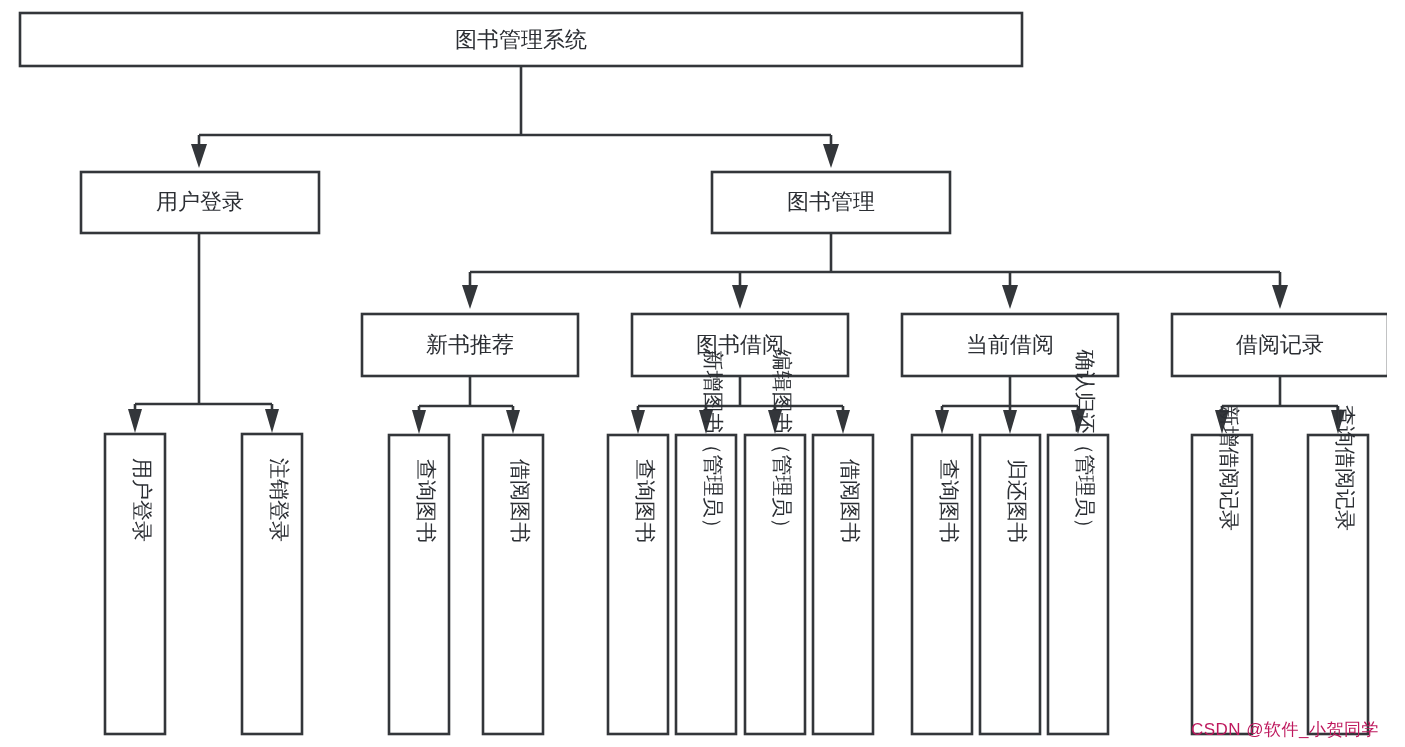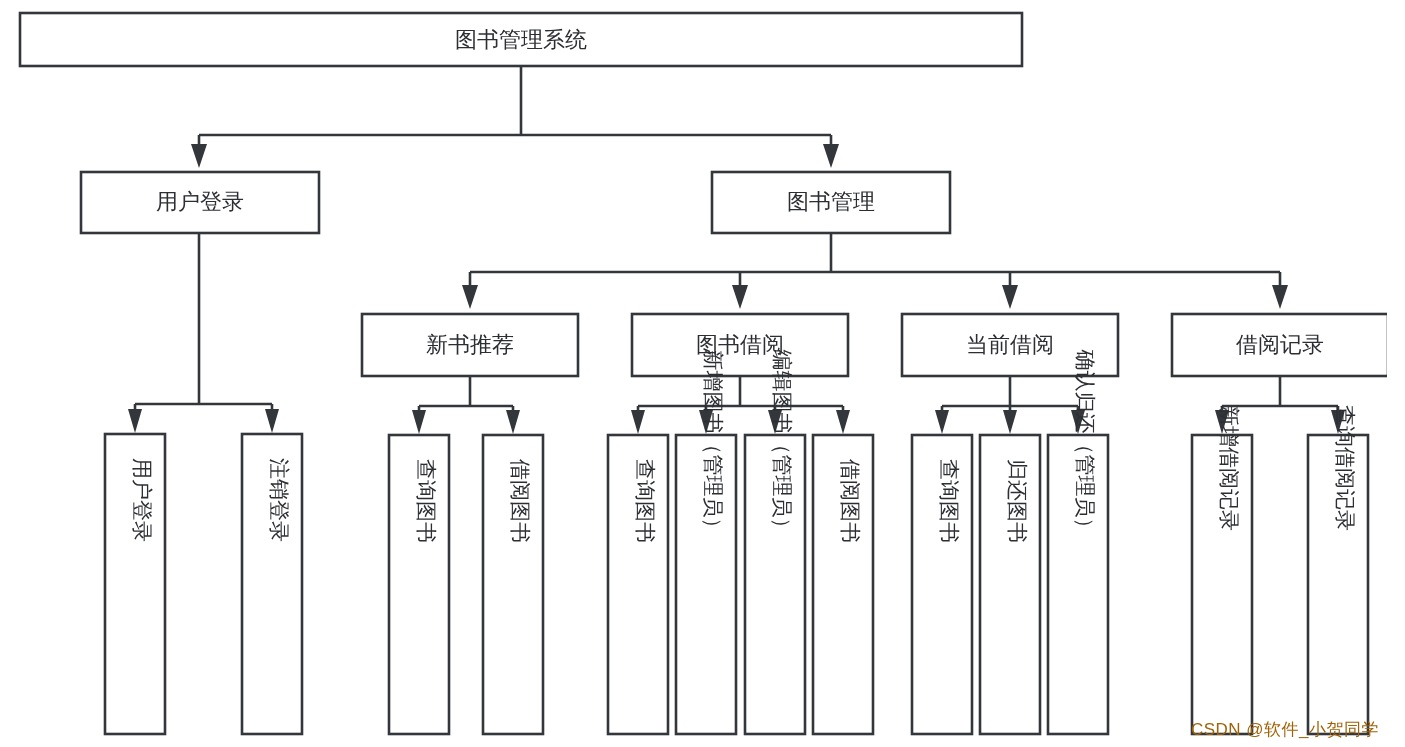--- a/index.html
+++ b/index.html
@@ -52,21 +52,21 @@
   .arrow-head {
     fill: #33363a;
     stroke: none;
   }
   .watermark {
     position: absolute;
     right: 8px;
     bottom: 6px;
     font-family: "Liberation Sans", "DejaVu Sans", sans-serif;
     font-size: 17px;
-    color: #a16207;
+    color: #be185d;
     letter-spacing: 0.5px;
     white-space: nowrap;
     pointer-events: none;
   }
 </style>
 </head>
 <body>
 
 <div id="diagram-root">
 

